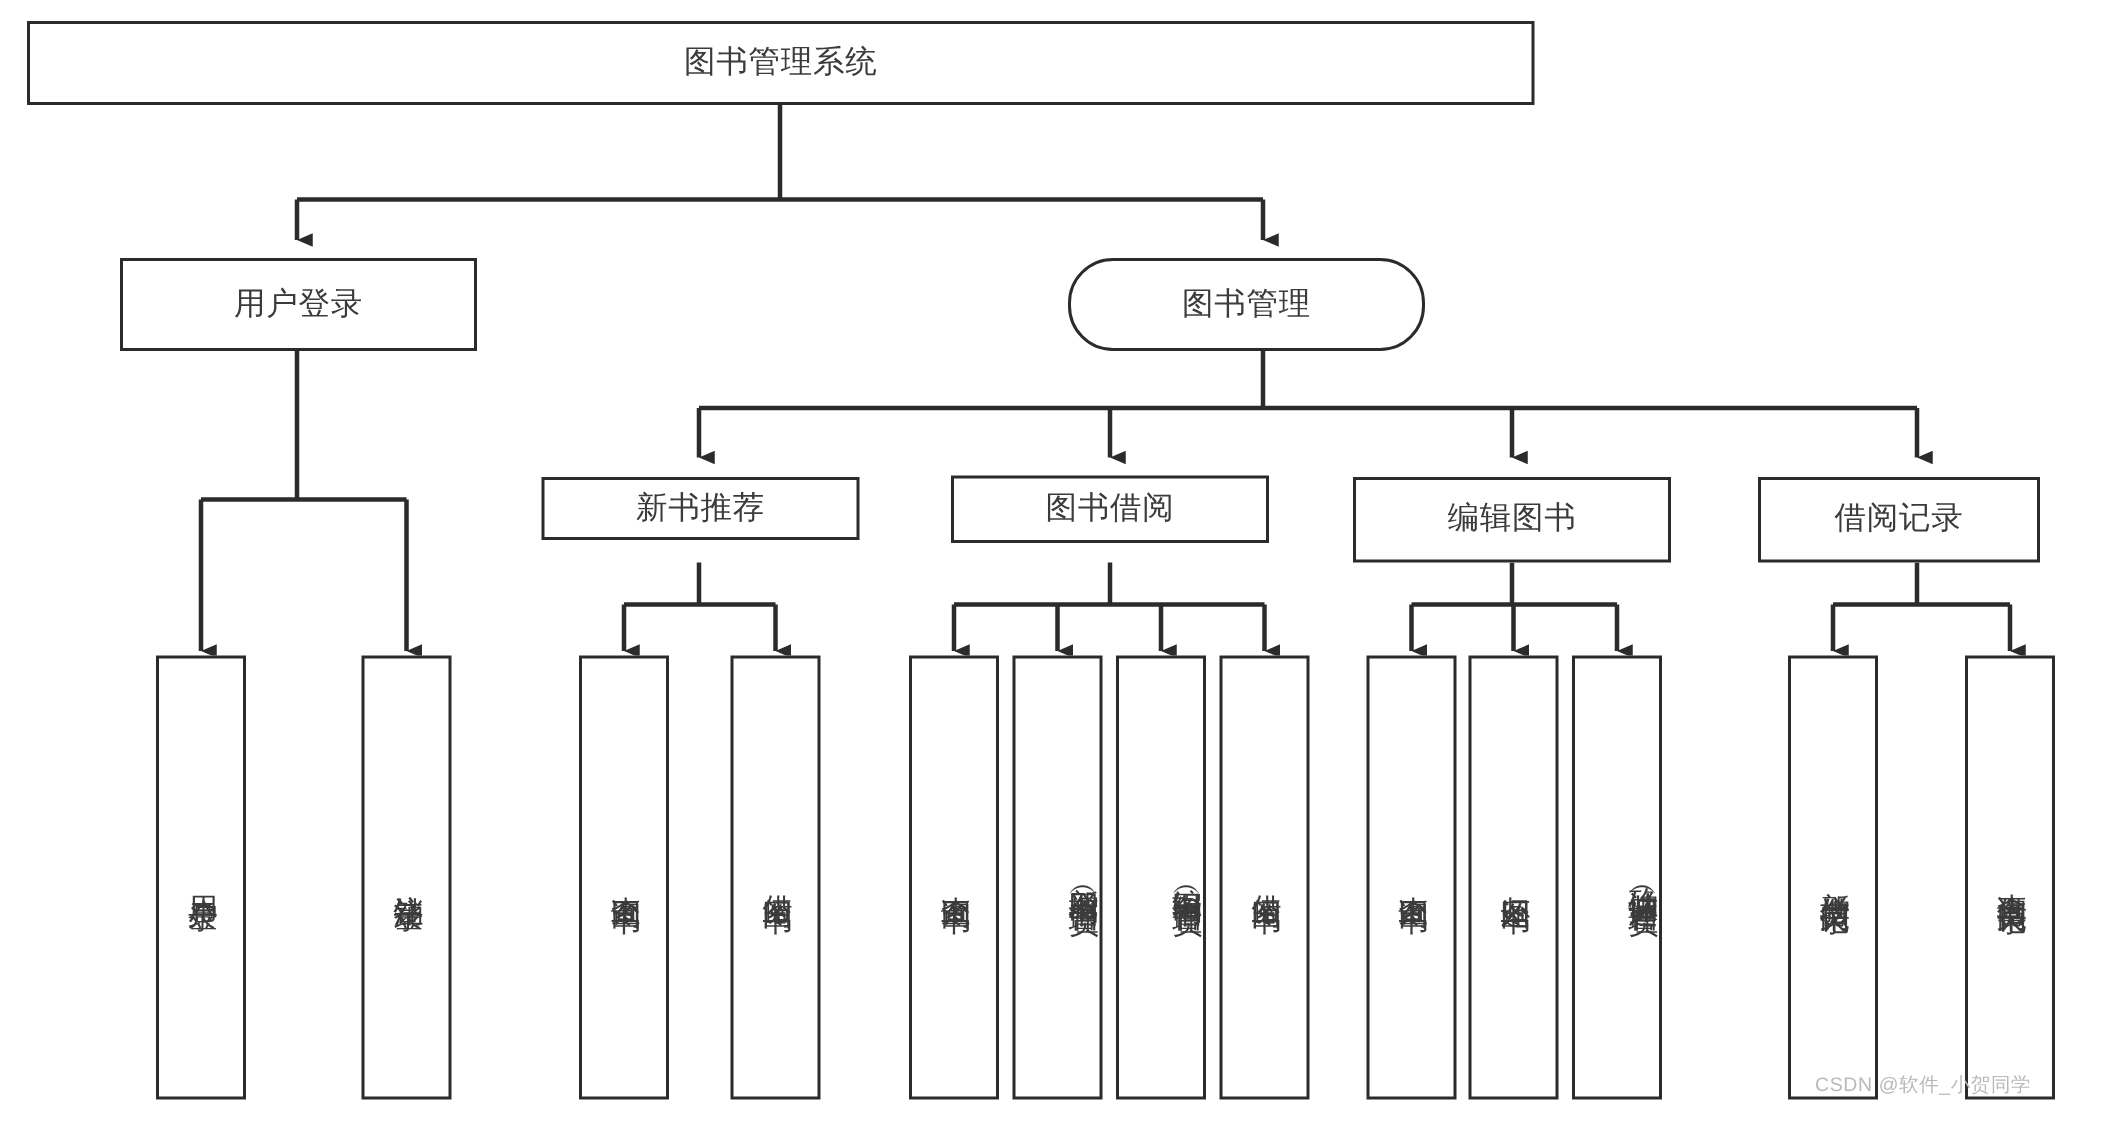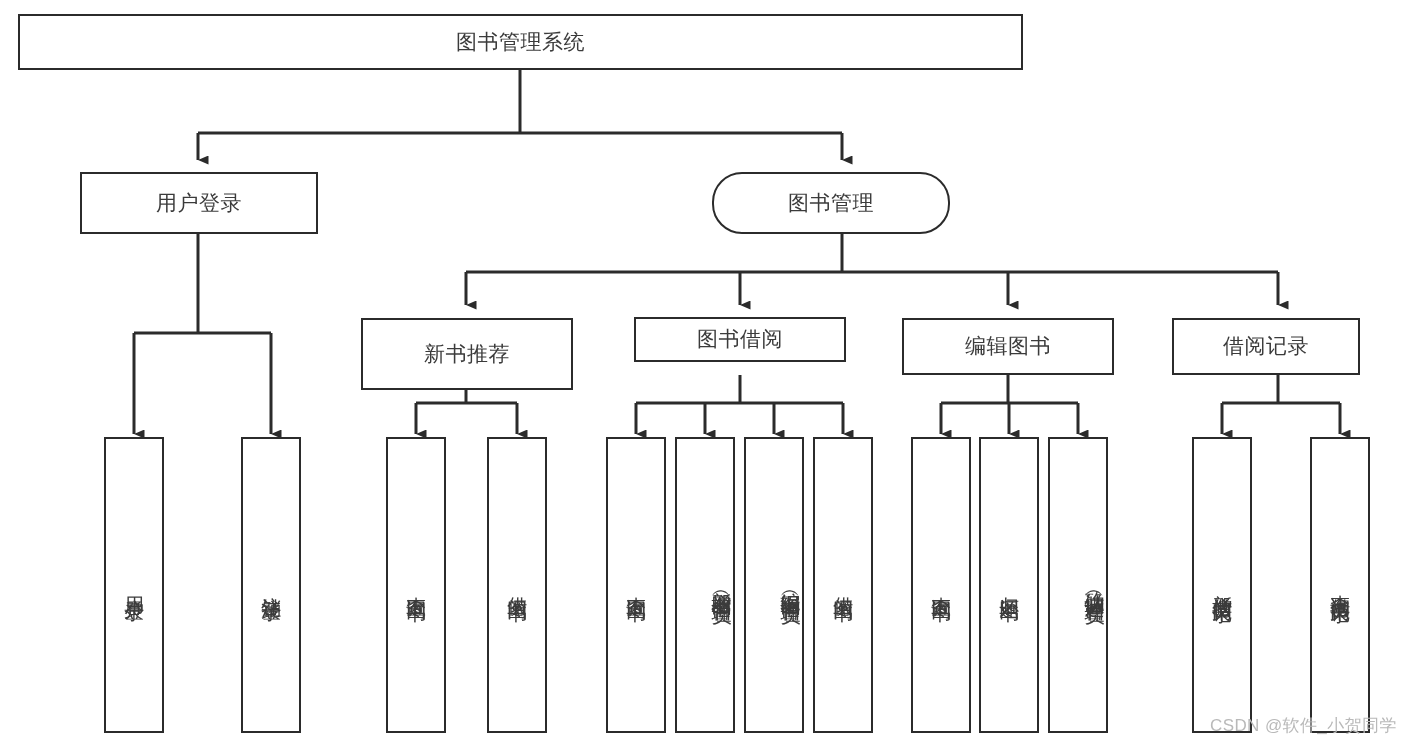--- a/index.html
+++ b/index.html
@@ -51,21 +51,21 @@
     letter-spacing: 2px;
     padding: 6px 0;
   }
   .node-vertical.align-top {
     align-items: flex-start;
   }
   .watermark {
     position: absolute;
     left: 1167px;
     top: 714px;
-    font-size: 17px;
+    font-size: 13px;
     color: #b9b9b9;
     white-space: nowrap;
     letter-spacing: 0.4px;
     padding-left: 43px;
   }
 </style>
 </head>
 <body>
 
 <div id="diagram-root">
@@ -125,21 +125,21 @@
     <span>图书管理系统</span>
   </div>
 
   <div class="node node-horizontal" style="left:80px; top:172px; width:238px; height:62px;">
     <span>用户登录</span>
   </div>
   <div class="node node-horizontal" style="left:712px; top:172px; width:238px; height:62px;border-radius:30px;">
     <span>图书管理</span>
   </div>
 
-  <div class="node node-horizontal" style="left:361px; top:318px; width:212px; height:72px;">
+  <div class="node node-horizontal" style="left:361px; top:318px; width:212px; height:42px;">
     <span>新书推荐</span>
   </div>
   <div class="node node-horizontal" style="left:634px; top:317px; width:212px; height:45px;">
     <span>图书借阅</span>
   </div>
   <div class="node node-horizontal" style="left:902px; top:318px; width:212px; height:57px;">
     <span>编辑图书</span>
   </div>
   <div class="node node-horizontal" style="left:1172px; top:318px; width:188px; height:57px;">
     <span>借阅记录</span>

